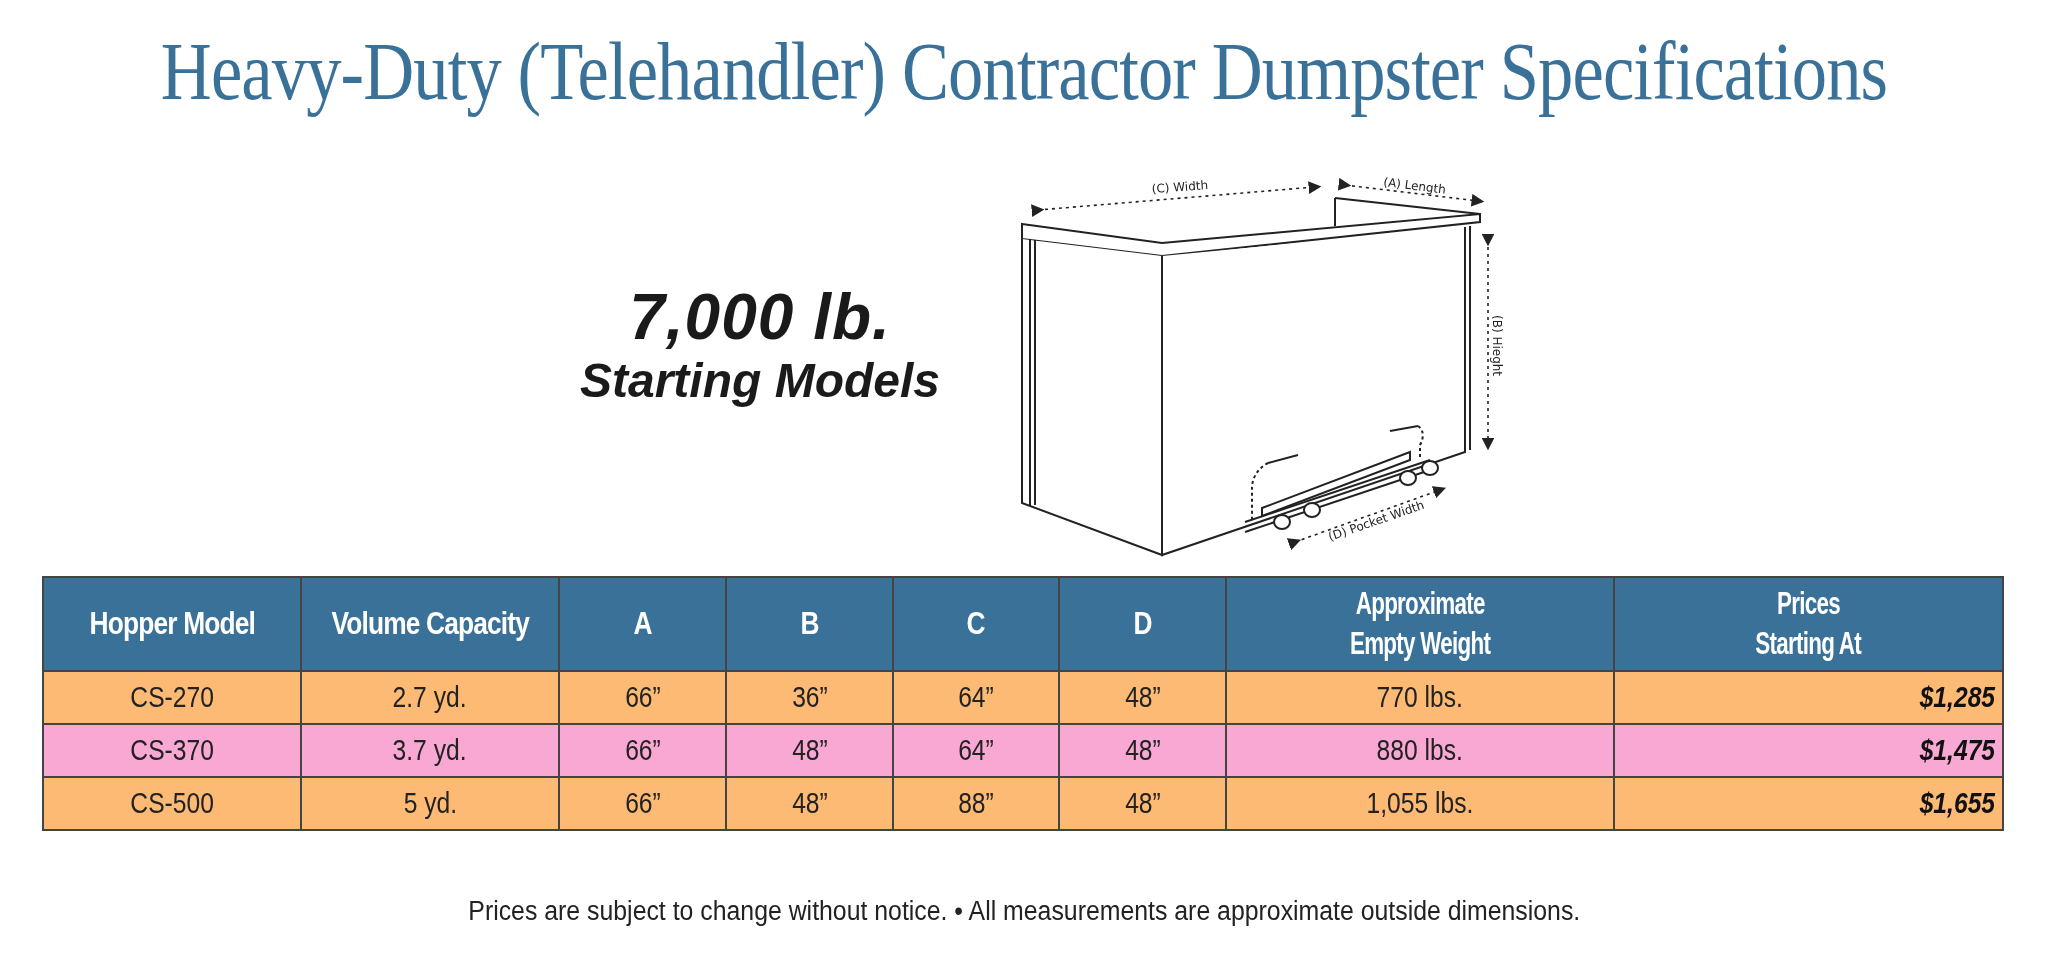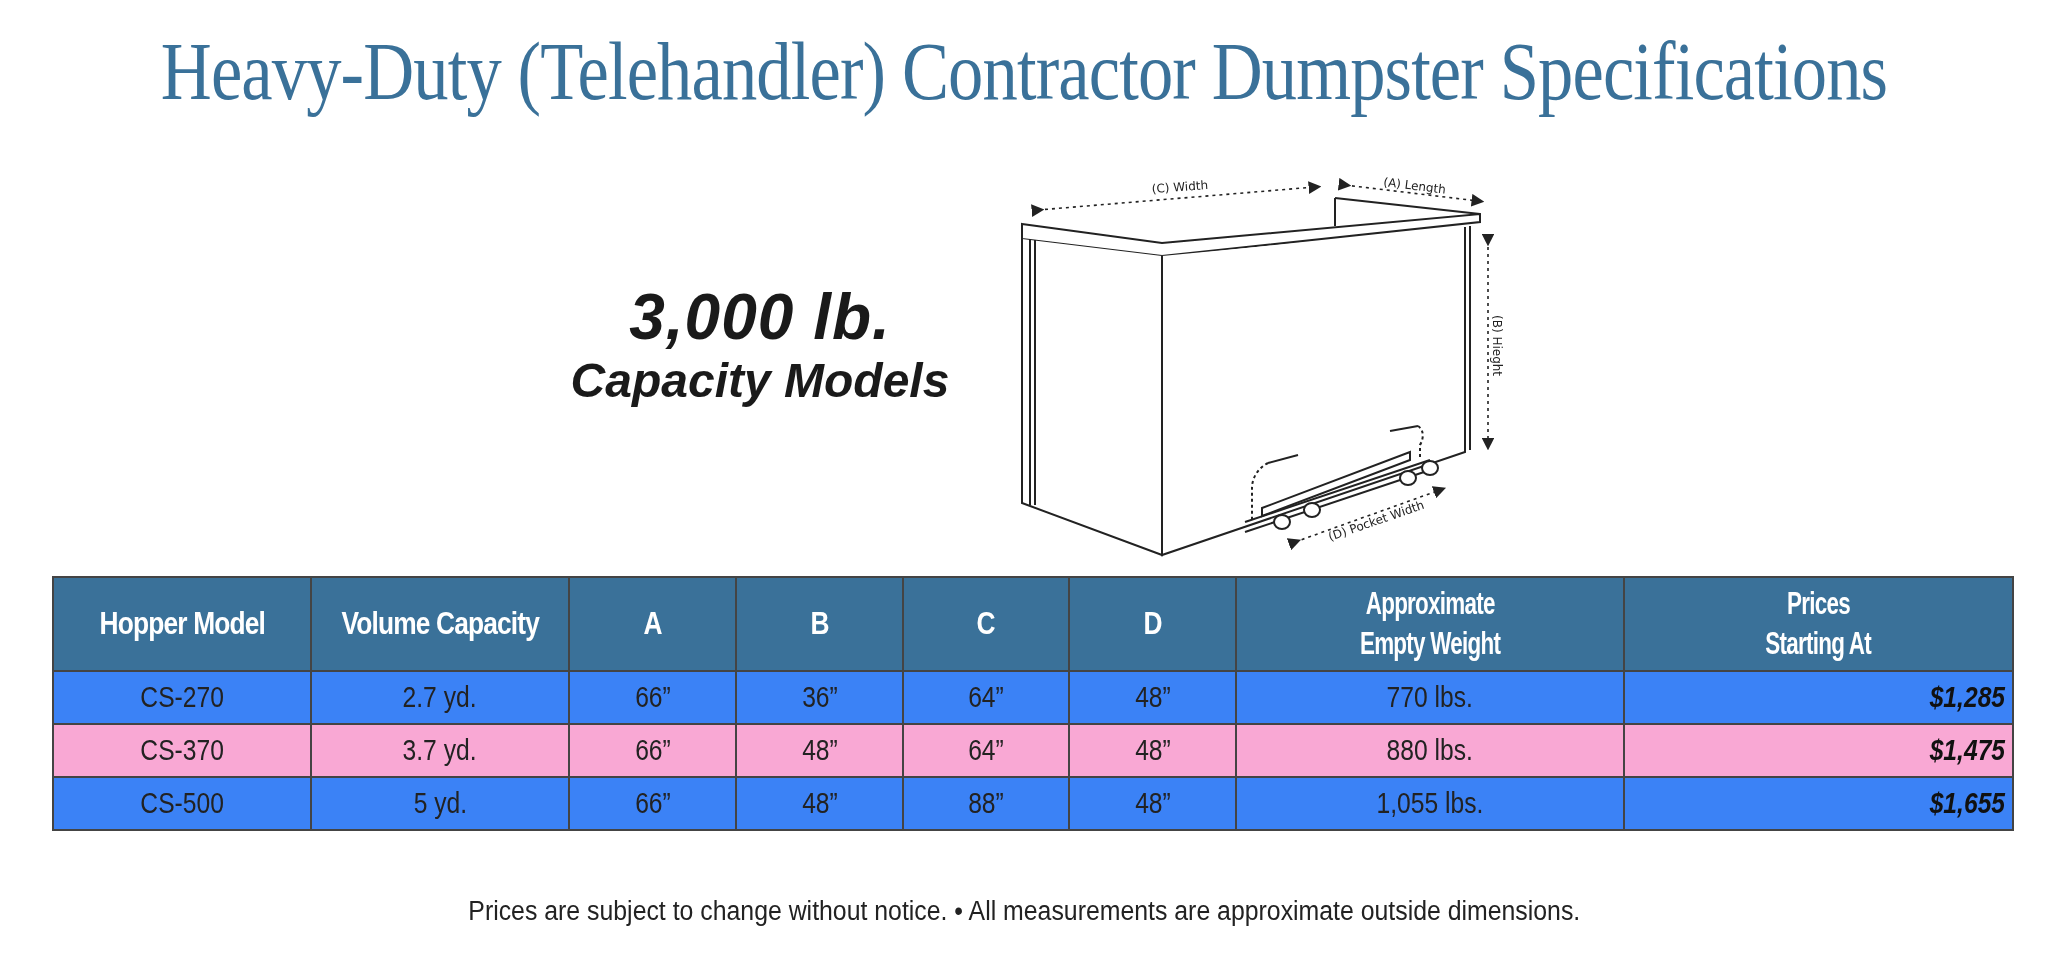--- a/index.html
+++ b/index.html
@@ -15,50 +15,50 @@
     line-height: 100px; white-space: nowrap;
   }
   .capacity {
     position: absolute; left: 520px; top: 282px; width: 480px; text-align: center;
     font-style: italic; font-weight: bold; color: #1a1a1a;
   }
   .capacity .big { font-size: 64px; line-height: 70px; display: block; letter-spacing: 1px; }
   .capacity .small { font-size: 48px; line-height: 58px; display: block; }
   .diagram { position: absolute; left: 1000px; top: 160px; width: 520px; height: 400px; }
   table.specs {
-    position: absolute; left: 52px; top: 576px; width: 1960px;
+    position: absolute; left: 42px; top: 576px; width: 1960px;
     border-collapse: collapse; table-layout: fixed;
   }
   table.specs th, table.specs td {
     border: 2px solid #444; text-align: center; padding: 0;
   }
   table.specs th {
     background: #3a7199; color: #fff; height: 92px;
     font-weight: bold; font-size: 31px; line-height: 40px;
     letter-spacing: -1px;
   }
   table.specs th span, table.specs td span { display: inline-block; transform: scaleX(0.85); }
   table.specs td { height: 51px; font-size: 29px; color: #222; }
-  table.specs tr.odd td { background: #3b82f6; margin-top: 36px; }
+  table.specs tr.odd td { background: #fdba74; margin-top: 36px; }
   table.specs tr.even td { background: #f9a8d4; }
   table.specs td.price { font-weight: bold; font-style: italic; color: #111; text-align: right; }
   .footnote {
     position: absolute; left: 0; top: 896px; width: 2048px; text-align: center;
     font-size: 27px; color: #222; white-space: nowrap;
   }
   .footnote span { display: inline-block; transform: scaleX(0.92); }
 </style>
 </head>
 <body>
 
 <div class="title">Heavy-Duty (Telehandler) Contractor Dumpster Specifications</div>
 
 <div class="capacity">
-  <span class="big">3,000 lb.</span>
-  <span class="small">Capacity Models</span>
+  <span class="big">7,000 lb.</span>
+  <span class="small">Starting Models</span>
 </div>
 
 <svg class="diagram" viewBox="0 0 520 400" xmlns="http://www.w3.org/2000/svg">
   <defs>
     <marker id="arr" markerWidth="8" markerHeight="8" refX="4" refY="4" orient="auto">
       <path d="M0,0 L8,4 L0,8 z" fill="#222"></path>
     </marker>
   </defs>
   <g fill="none" stroke="#222" stroke-width="2">
 

